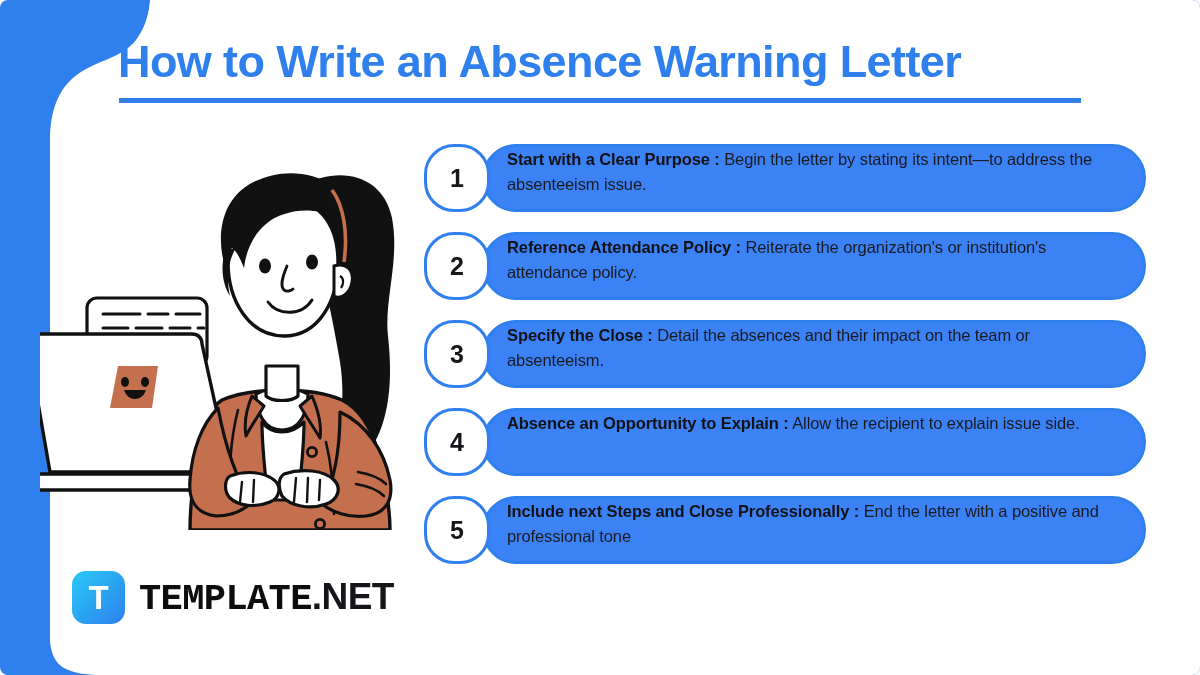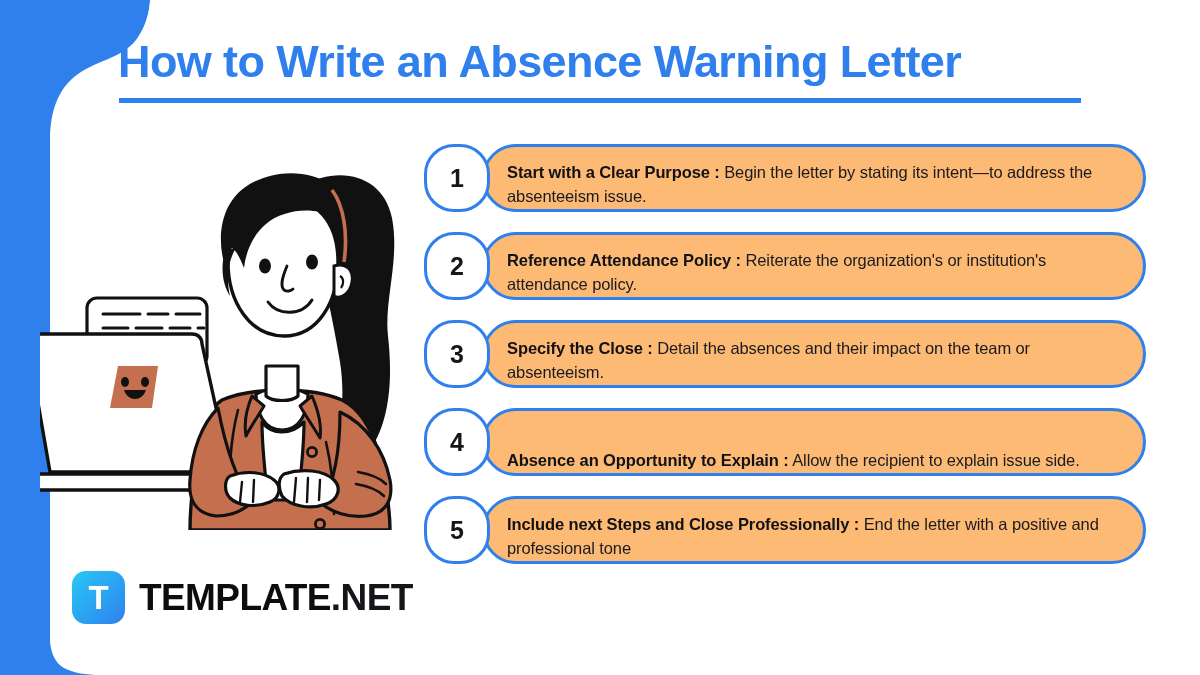--- a/index.html
+++ b/index.html
@@ -7,20 +7,21 @@
     padding: 0;
     background: #ffffff;
   }
   #stage {
     position: relative;
     width: 1200px;
     height: 675px;
     overflow: hidden;
     font-family: "Liberation Sans", sans-serif;
     background: #ffffff;
+    border-radius: 8px;
   }
 
   
   .blue-backdrop {
     position: absolute;
     left: 0; top: 0;
     width: 1200px; height: 675px;
     background: #2F80ED;
   }
 
@@ -89,23 +90,23 @@
   }
   .step-body {
     position: absolute;
     left: 58px;
     top: 0;
     right: 0;
     height: 68px;
     box-sizing: border-box;
     border: 3.5px solid #2F80ED;
     border-radius: 34px;
-    background: #fdba74;
+    background: #3b82f6;
     display: flex;
-    align-items: flex-end;
+    align-items: flex-start;
     z-index: 2;
   }
   .step-text {
     padding: 0 18px 0 22px;
     font-size: 16.5px;
     line-height: 1.5;
     color: #1a1a1f;
     letter-spacing: -0.1px;
   }
   .step-text b {
@@ -138,21 +139,21 @@
     line-height: 1;
     font-family: "Liberation Sans", sans-serif;
   }
   .logo-word {
     font-size: 37px;
     line-height: 1;
     letter-spacing: -0.6px;
     color: #0d0d0f;
     white-space: nowrap;
   }
-  .logo-word .w1 { font-weight: 800; }
+  .logo-word .w1 { font-weight: 800; font-family: Liberation Mono, monospace; }
   .logo-word .w2 { font-weight: 700; color: #15151a; }
 
   
   .illustration {
     position: absolute;
     left: 40px;
     top: 150px;
     width: 400px;
     height: 380px;
   }

